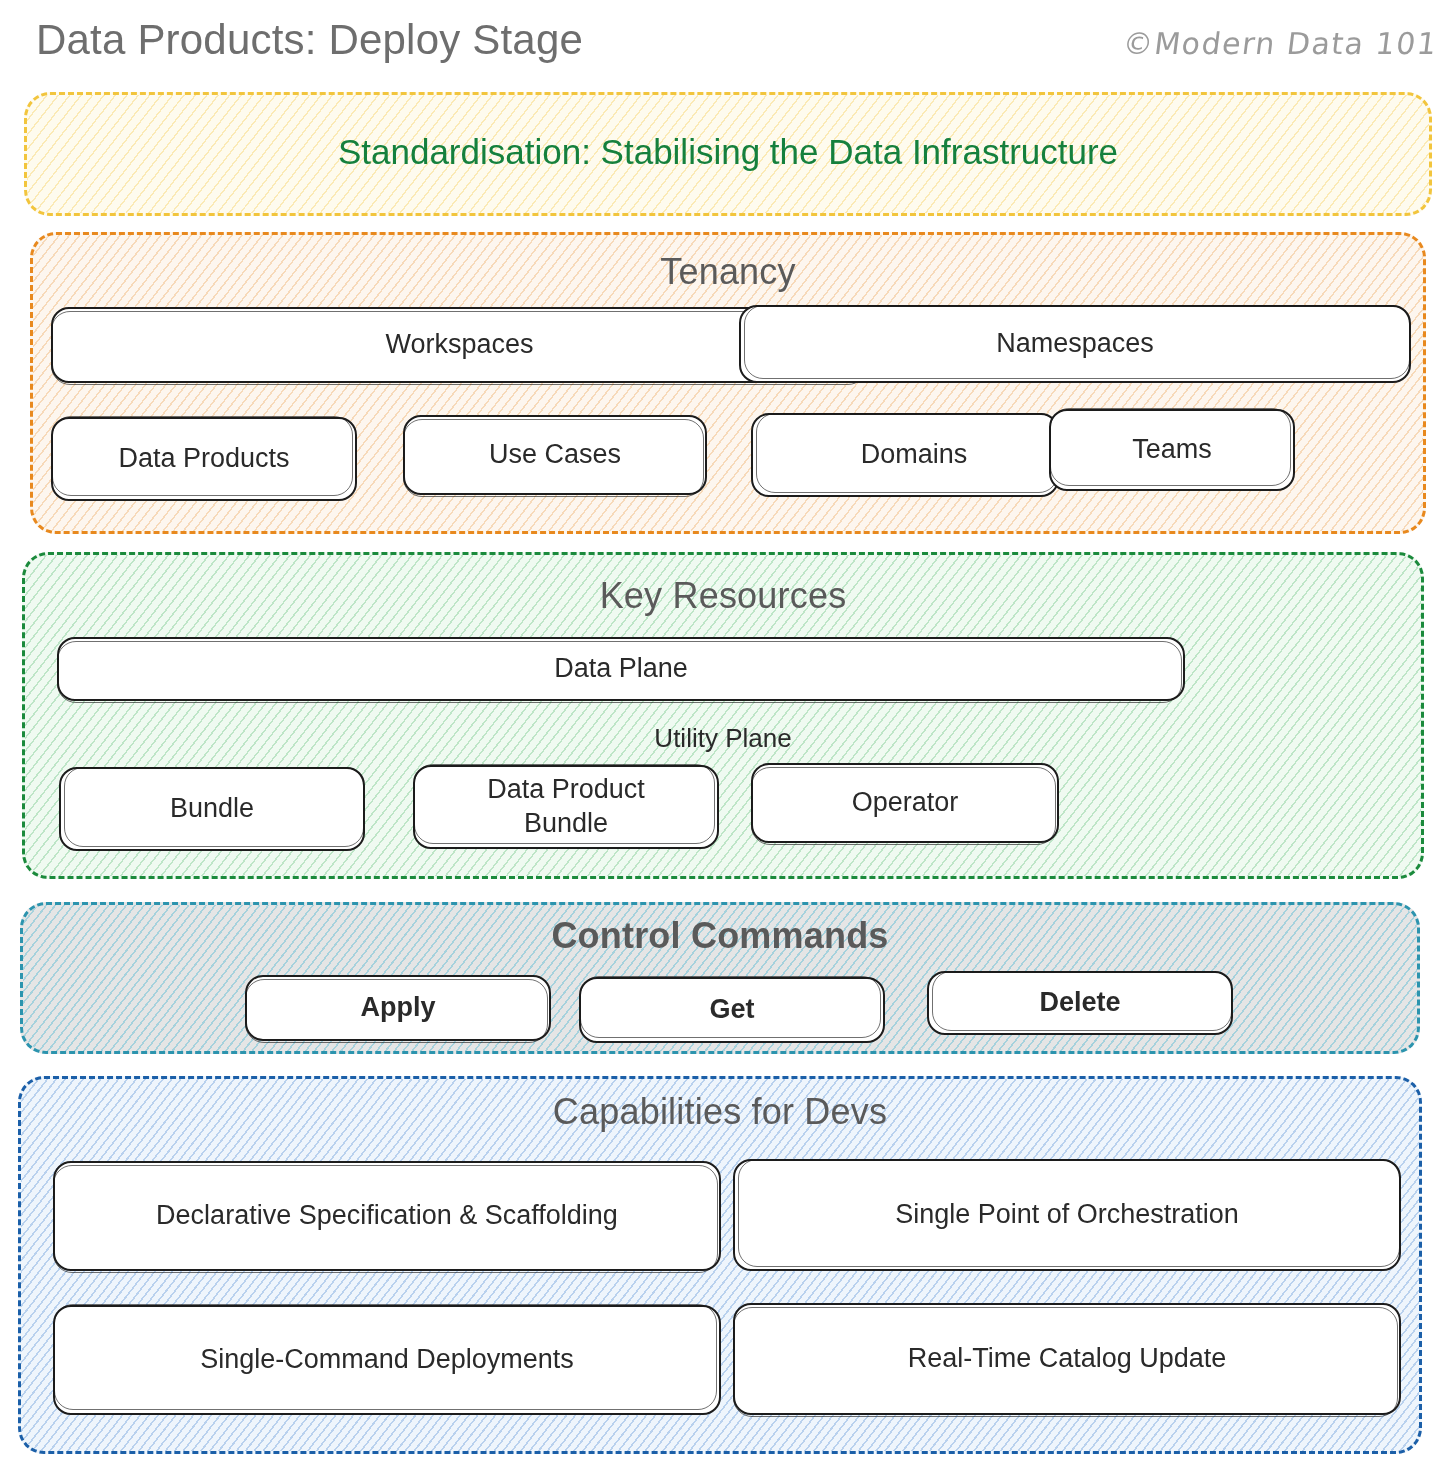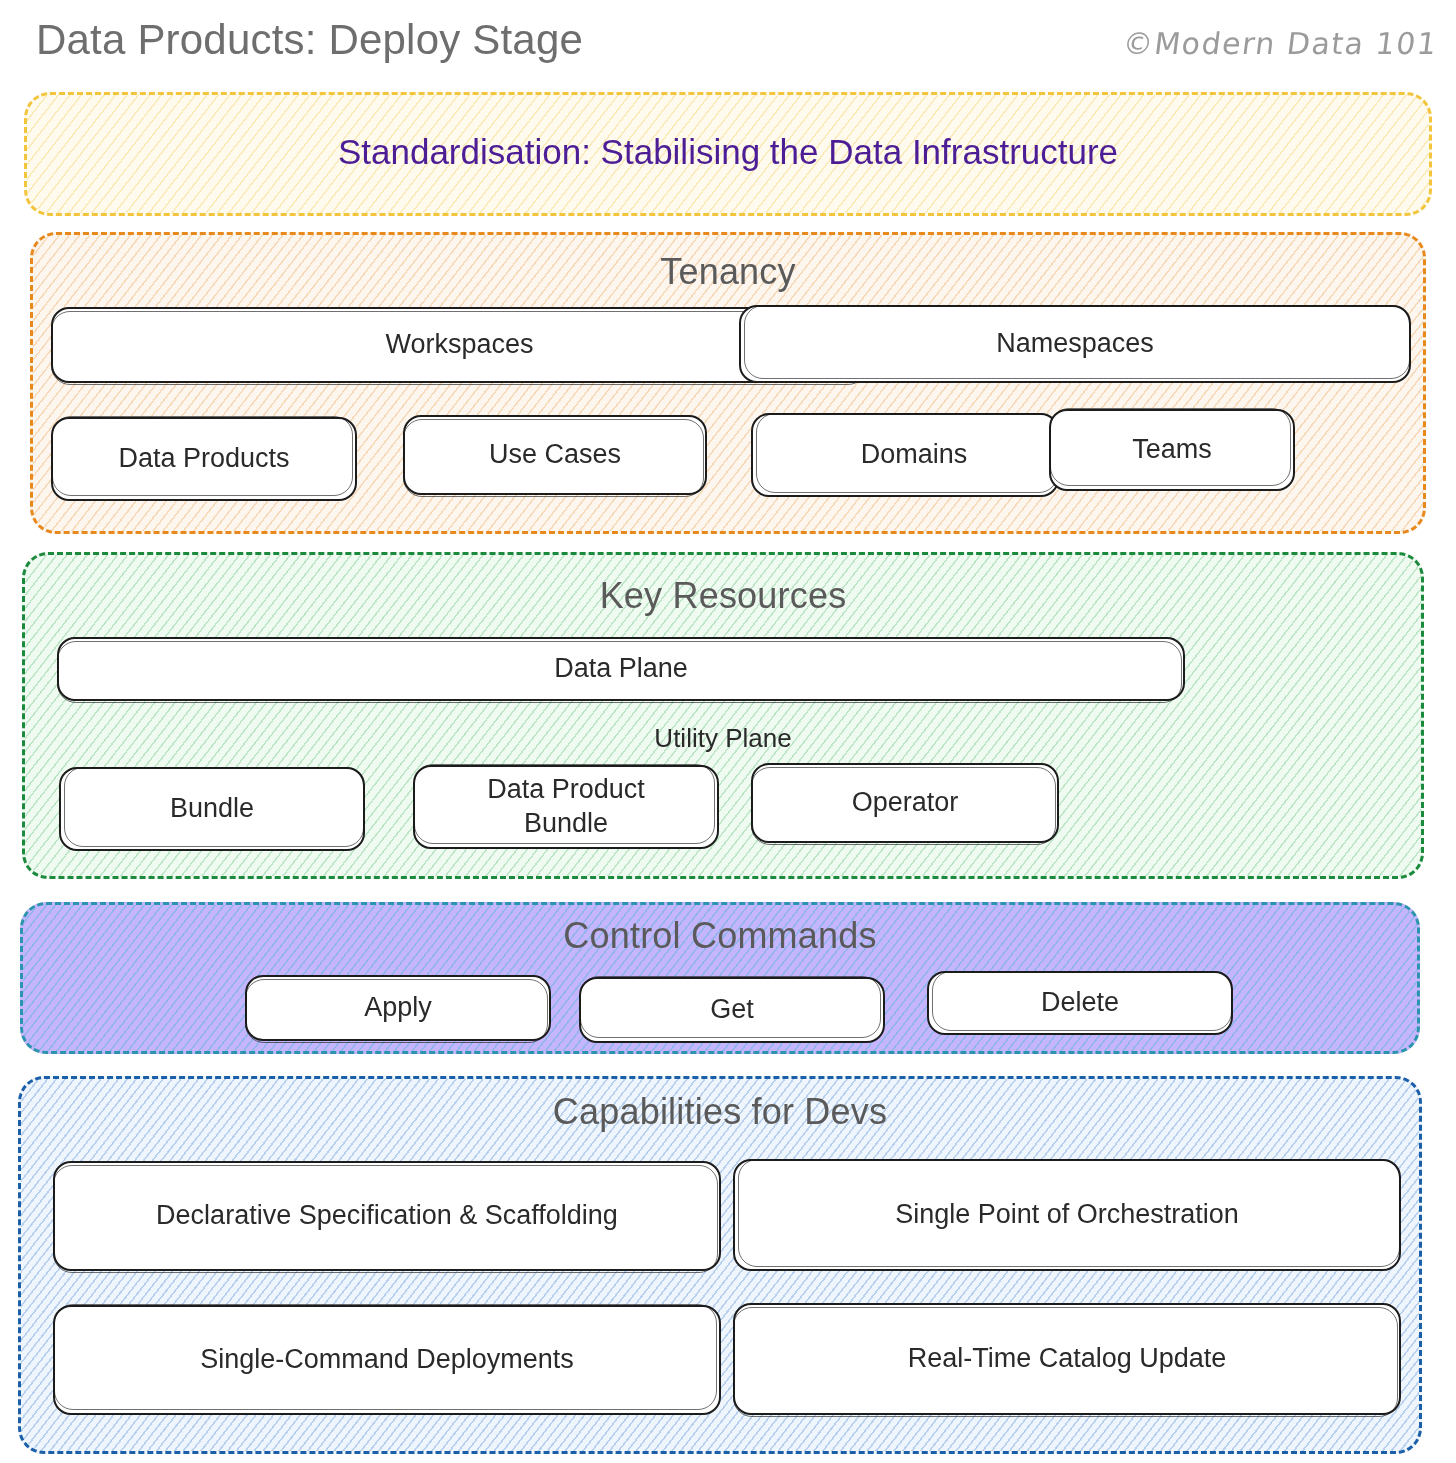--- a/index.html
+++ b/index.html
@@ -86,21 +86,21 @@
       rgba(245,200,70,0.34) 1.4px,
       rgba(255,255,255,0) 1.4px,
       rgba(255,255,255,0) 9px);
   }
   #standardisation-label {
     position: absolute;
     left: 0; top: 37px;
     width: 100%;
     text-align: center;
     font-size: 35px;
-    color: #4c1d95;
+    color: #15803d;
   }
 
   
   #sec-tenancy {
     left: 30px; top: 232px;
     width: 1396px; height: 302px;
     border-color: #E8891E;
     background: #FDF6EE;
   }
   #sec-tenancy .hatch {
@@ -126,21 +126,22 @@
       rgba(60,175,90,0.28) 1.5px,
       rgba(255,255,255,0) 1.5px,
       rgba(255,255,255,0) 8px);
   }
 
   
   #sec-control-commands {
     left: 20px; top: 902px;
     width: 1400px; height: 152px;
     border-color: #2C94AE;
-    background: #c4b5fd;
+    background: #e5e5e5;
+    font-weight: bold;
   }
   #sec-control-commands .hatch {
     background: repeating-linear-gradient(
       -52deg,
       rgba(70,180,208,0.40) 0px,
       rgba(70,180,208,0.40) 1.6px,
       rgba(255,255,255,0) 1.6px,
       rgba(255,255,255,0) 7px);
   }
 

